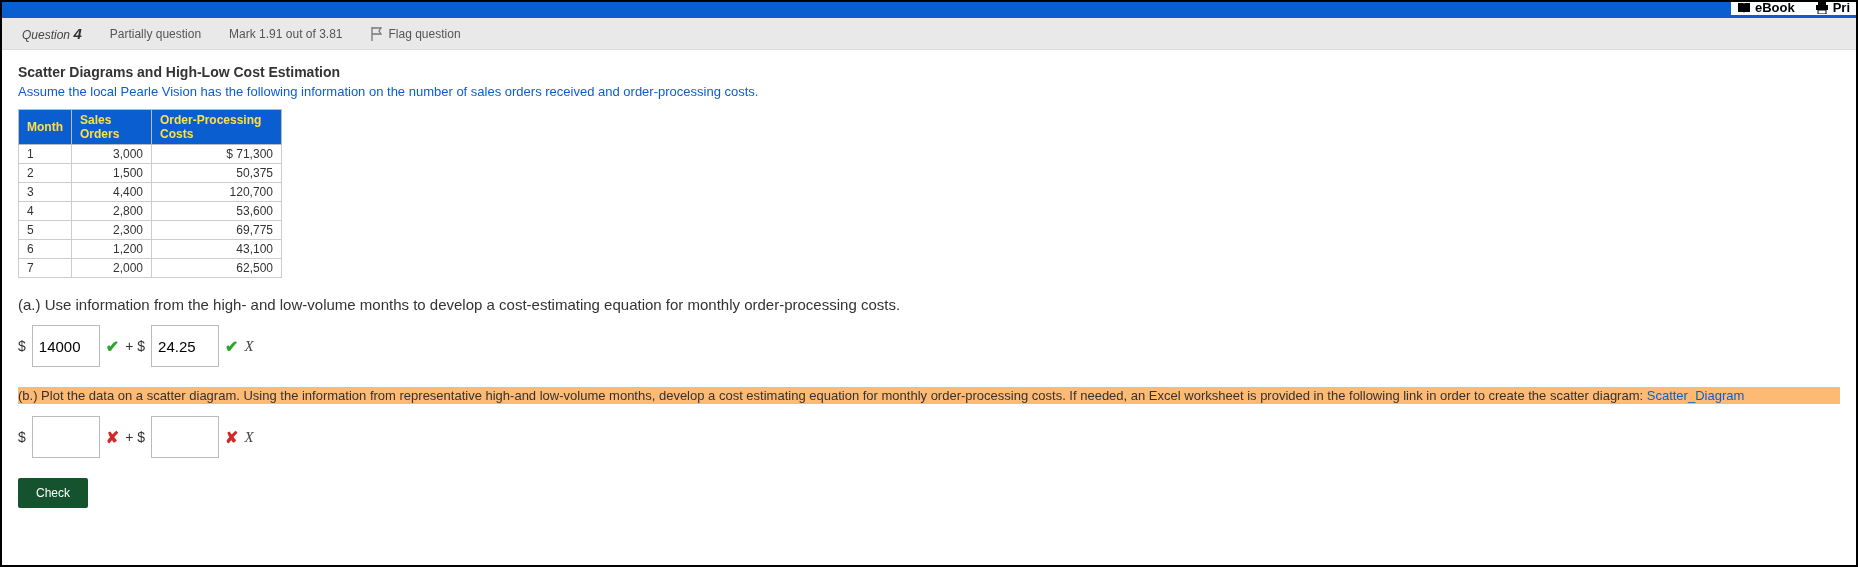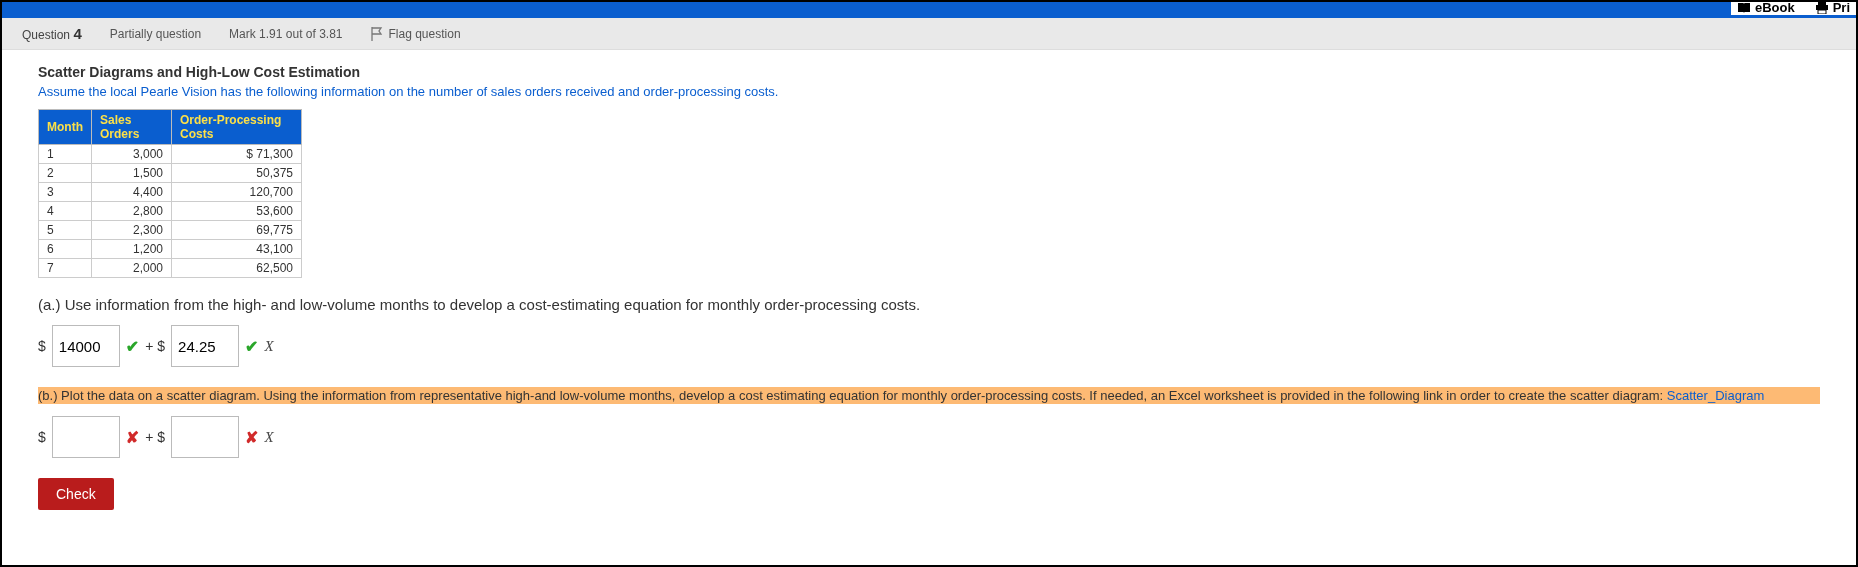--- a/index.html
+++ b/index.html
@@ -37,25 +37,25 @@
     height: 32px;
     width: 100%;
     display: flex;
     align-items: center;
     padding: 0 20px;
     gap: 28px;
     color: #555;
     font-size: 12px;
     border-bottom: 1px solid #ddd;
   }
-  .meta-bar .qnum { color: #444; }
+  .meta-bar .qnum { color: #444; font-style: italic; }
   .meta-bar .qnum b { font-size: 15px; color: #333; font-weight: bold; }
   .flag-wrap { display: inline-flex; align-items: center; gap: 6px; cursor: pointer; }
   .content {
-    padding: 14px 36px;
+    padding: 14px 16px;
   }
   .title { font-weight: bold; font-size: 14px; color: #333; margin-bottom: 4px; }
   .desc { color: #0a5ecf; font-size: 13px; margin-bottom: 10px; }
   table.data {
     border-collapse: collapse;
     font-size: 12px;
     margin-bottom: 18px;
   }
   table.data th {
     background: #0a5ecf;
@@ -95,25 +95,25 @@
   .mark-wrong { color: #d12a2a; font-weight: bold; font-size: 16px; }
   .varx { font-style: italic; font-family: "Times New Roman", serif; font-size: 15px; color: #444; }
   .highlighted {
     background: #fdba74;
     padding: 1px 0;
     font-size: 13px;
     margin-bottom: 12px;
   }
   .highlighted a { color: #0a5ecf; text-decoration: none; }
   .check-btn {
-    background: #b91c1c;
+    background: #14532d;
     color: #fff;
     border: none;
     padding: 8px 18px;
-    font-size: 14px;
+    font-size: 12px;
     cursor: pointer;
     border-radius: 2px;
   }
 </style>
 </head>
 <body>
 
 <div class="top-blue">
   <div class="top-links">
     <span>

